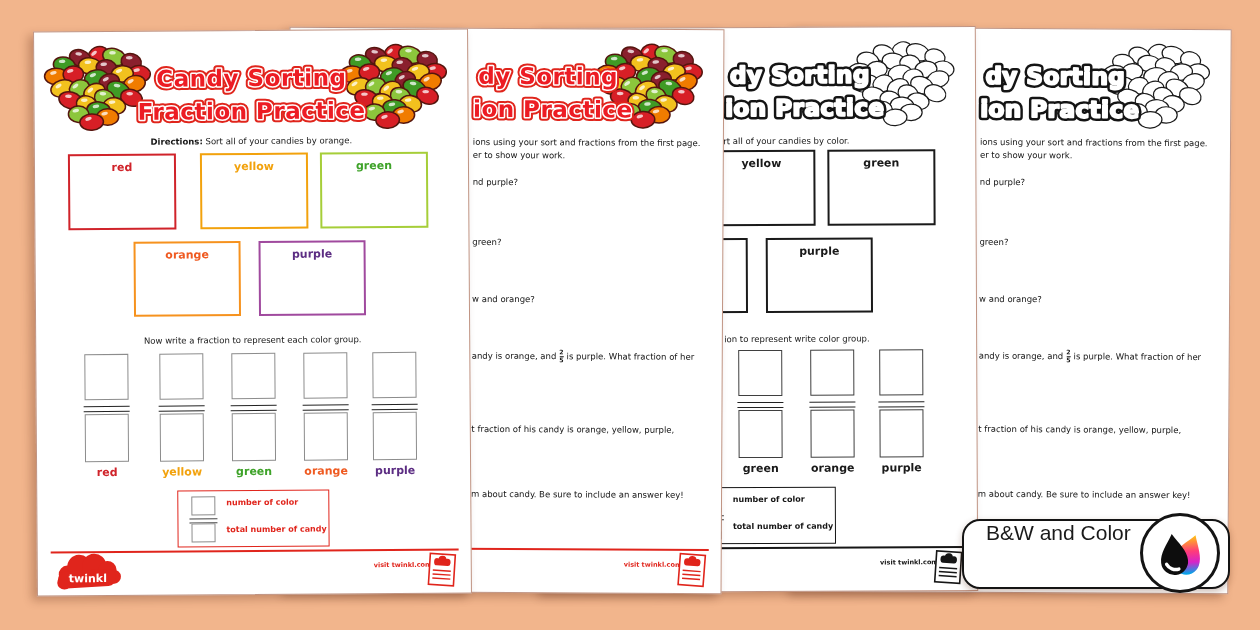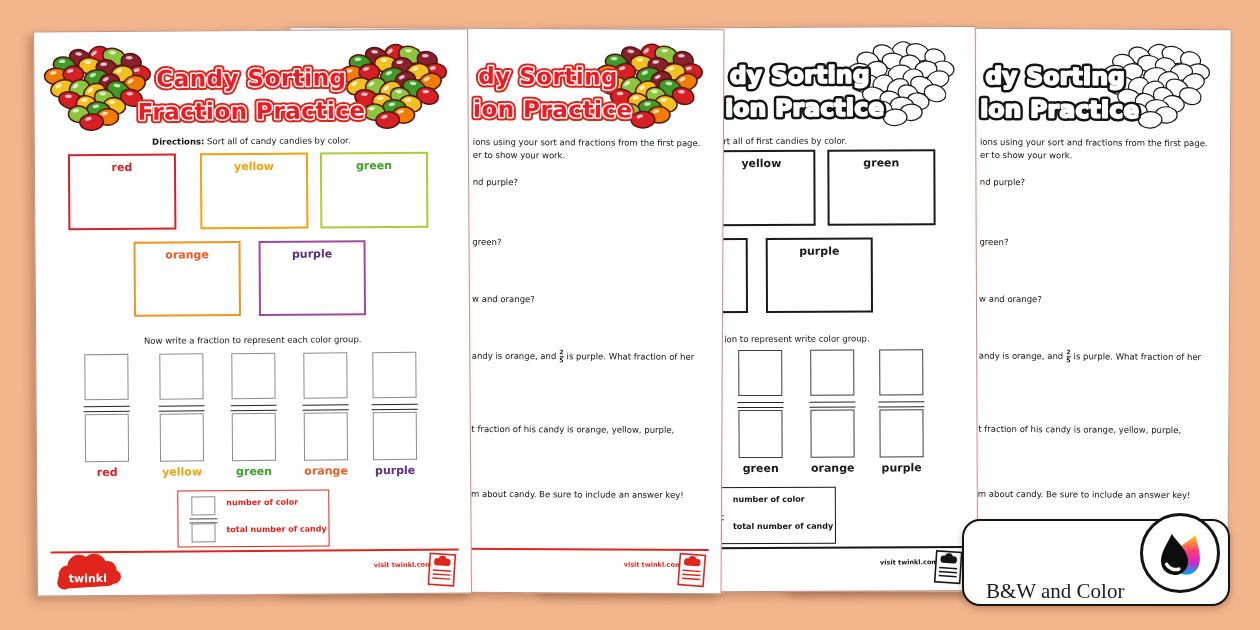--- a/index.html
+++ b/index.html
@@ -40,24 +40,24 @@
 
   .qline{position:absolute;left:183px;font-size:8.5px;color:#151515;white-space:nowrap;}
   .ifrac{display:inline-block;vertical-align:-3px;margin:0 3px;font-size:6.2px;font-weight:bold;line-height:1.1;text-align:center;color:#151515;}
   .ifrac .n{display:block;}
   .ifrac .d{display:block;border-top:1px solid #151515;}
 
   .footer-line{position:absolute;left:13px;right:12px;top:519px;border-top:2.5px solid var(--ink);}
   .visit{position:absolute;left:336px;top:531px;font-size:6.5px;font-weight:bold;color:var(--ink);white-space:nowrap;}
   .logo-svg,.stamp-svg,.cluster{position:absolute;overflow:visible;}
 
-  .badge-pill{position:absolute;left:962px;top:519px;width:268px;height:87px;background:#fff;
+  .badge-pill{position:absolute;left:962px;top:519px;width:268px;height:70px;background:#fff;
     border:2.5px solid #141414;border-radius:18px;box-sizing:border-box;z-index:50;
-    display:flex;align-items:flex-end;padding-left:22px;
-    font-family:Liberation Serif, serif;font-size:21px;color:#1a1a1a;
+    display:flex;align-items:flex-start;padding-left:22px;
+    font-family:Liberation Sans, sans-serif;font-size:21px;color:#1a1a1a;
     box-shadow:0 3px 7px rgba(90,40,15,.3);}
   .badge-circle{position:absolute;left:1140px;top:513px;width:80px;height:80px;background:#fff;
     border:3px solid #141414;border-radius:50%;box-sizing:border-box;z-index:51;}
 </style>
 </head>
 <body>
 
 <div class="stage">
   <section class="page color p1" id="page1">
       <svg class="cluster" width="106" height="92" viewBox="0 0 106 92" style="left:12px;top:13px;position:absolute;">
@@ -279,21 +279,21 @@
           <ellipse cx="45" cy="77" rx="11.799999999999999" ry="8.2" fill="#d71f26" stroke="#54150e" stroke-width="1.5"></ellipse>
           <ellipse cx="42" cy="73.6" rx="3.3" ry="1.7" fill="#ffffff" opacity="0.75" transform="rotate(-16 42 73.6)"></ellipse>
         </g>
       </svg>
       <svg class="title-svg" width="435" height="112" viewBox="0 0 435 112">
         <text x="217" y="55" text-anchor="middle" class="t-outer">Candy Sorting</text>
         <text x="217" y="55" text-anchor="middle" class="t-inner">Candy Sorting</text>
         <text x="217" y="88" text-anchor="middle" class="t-outer">Fraction Practice</text>
         <text x="217" y="88" text-anchor="middle" class="t-inner">Fraction Practice</text>
       </svg>
-      <div class="directions"><b>Directions:</b><span> Sort all of candy candies by color.</span></div>
+      <div class="directions"><b>Directions:</b><span> Sort all of your candies by orange.</span></div>
       <div class="sort-box" style="left:33px;top:122px;width:108px;height:76px;border-color:#d0232a;"><div class="lbl" style="color:#d0232a;">red</div></div>
       <div class="sort-box" style="left:165px;top:122px;width:108px;height:76px;border-color:#f2a20d;"><div class="lbl" style="color:#f2a20d;">yellow</div></div>
       <div class="sort-box" style="left:285px;top:122px;width:108px;height:76px;border-color:#a6ce39;"><div class="lbl" style="color:#3fa32a;">green</div></div>
       <div class="sort-box" style="left:98px;top:210px;width:107px;height:75px;border-color:#f6921e;"><div class="lbl" style="color:#ef5a21;">orange</div></div>
       <div class="sort-box" style="left:223px;top:210px;width:107px;height:75px;border-color:#a04a9e;"><div class="lbl" style="color:#5c2d83;">purple</div></div>
       <div class="prompt">Now write a fraction to represent each color group.</div>
       <div class="frac-box" style="left:48px;top:322px;width:44px;height:46px;"></div>
       <div class="frac-line" style="left:47px;top:374px;width:46px;"></div>
       <div class="frac-box" style="left:48px;top:382px;width:44px;height:48px;"></div>
       <div class="frac-lbl" style="left:35px;top:434px;width:70px;color:#d0232a;">red</div>
@@ -669,21 +669,21 @@
         <g transform="rotate(-3 45 77)">
           <ellipse cx="45" cy="77" rx="11.799999999999999" ry="8.2" fill="#fff" stroke="#1a1a1a" stroke-width="1.2"></ellipse>
         </g>
       </svg>
       <svg class="title-svg" width="435" height="112" viewBox="0 0 435 112">
         <text x="188" y="55" text-anchor="start" class="t-outer">dy Sorting</text>
         <text x="188" y="55" text-anchor="start" class="t-inner">dy Sorting</text>
         <text x="183" y="88" text-anchor="start" class="t-outer">ion Practice</text>
         <text x="183" y="88" text-anchor="start" class="t-inner">ion Practice</text>
       </svg>
-      <div class="frag" style="top:108px;">rt all of first candies by color.</div>
+      <div class="frag" style="top:108px;">rt all of your candies by color.</div>
       <div class="sort-box" style="left:33px;top:122px;width:108px;height:76px;"><div class="lbl" style="color:#1a1a1a;">red</div></div>
       <div class="sort-box" style="left:165px;top:122px;width:108px;height:76px;"><div class="lbl" style="color:#1a1a1a;">yellow</div></div>
       <div class="sort-box" style="left:285px;top:122px;width:108px;height:76px;"><div class="lbl" style="color:#1a1a1a;">green</div></div>
       <div class="sort-box" style="left:98px;top:210px;width:107px;height:75px;"><div class="lbl" style="color:#1a1a1a;">orange</div></div>
       <div class="sort-box" style="left:223px;top:210px;width:107px;height:75px;"><div class="lbl" style="color:#1a1a1a;">purple</div></div>
       <div class="frag" style="top:306px;">ion to represent write color group.</div>
       <div class="frac-box" style="left:48px;top:322px;width:44px;height:46px;"></div>
       <div class="frac-line" style="left:47px;top:374px;width:46px;"></div>
       <div class="frac-box" style="left:48px;top:382px;width:44px;height:48px;"></div>
       <div class="frac-lbl" style="left:35px;top:434px;width:70px;color:#1a1a1a;">red</div>

